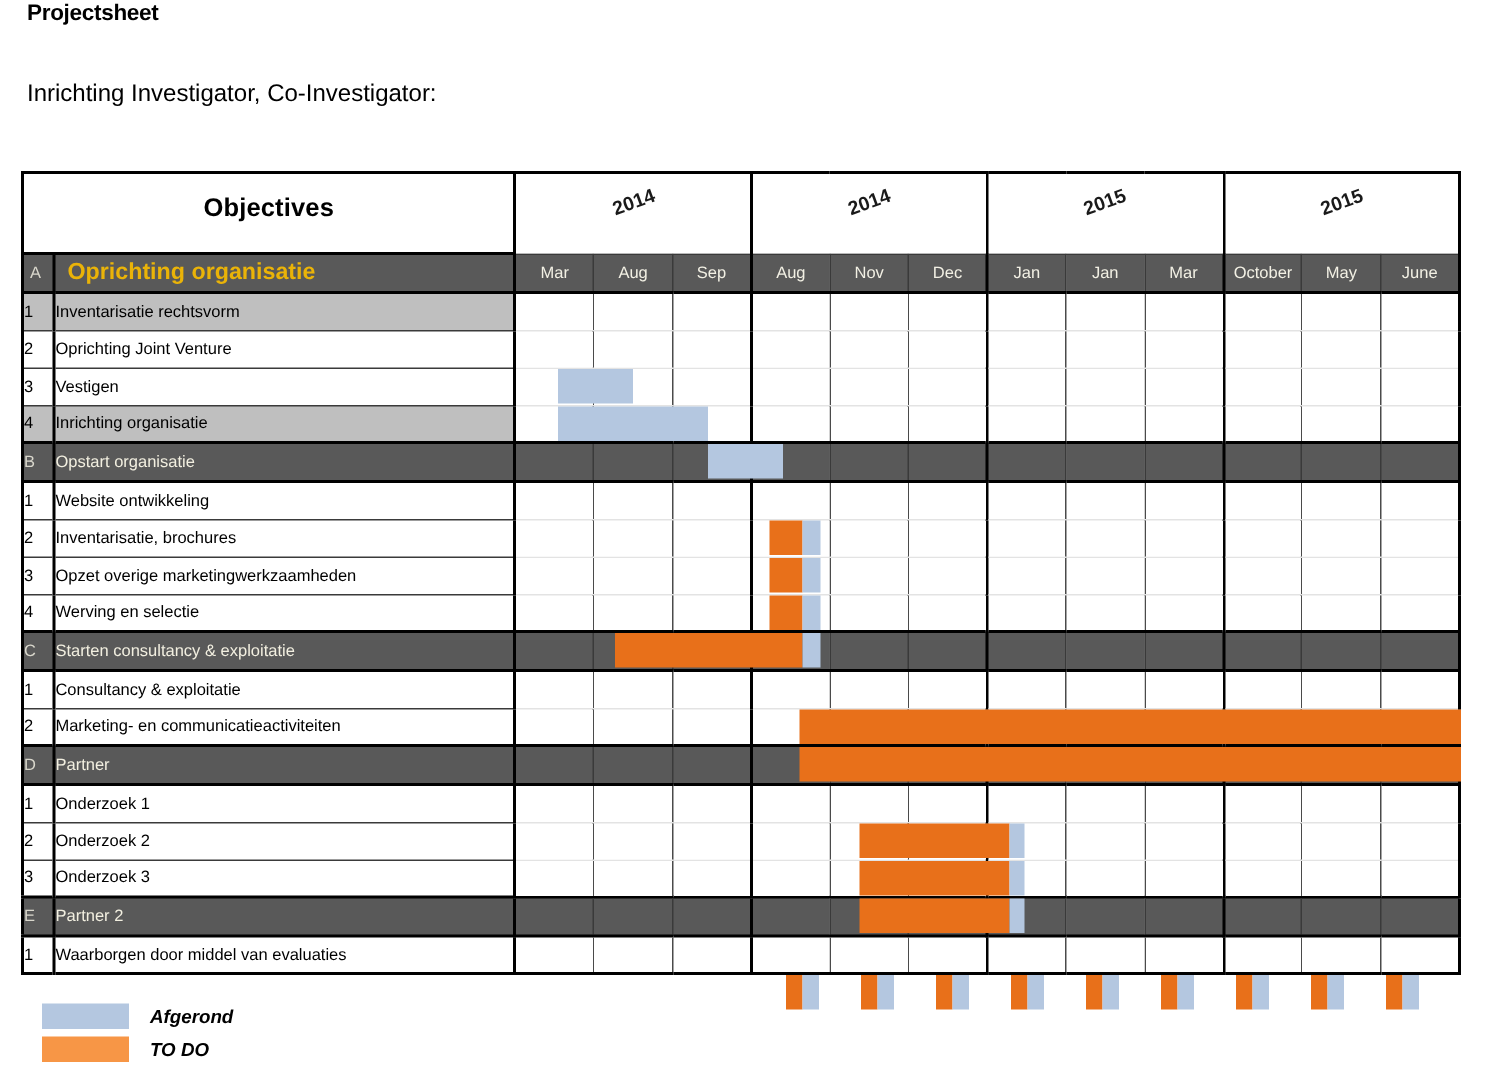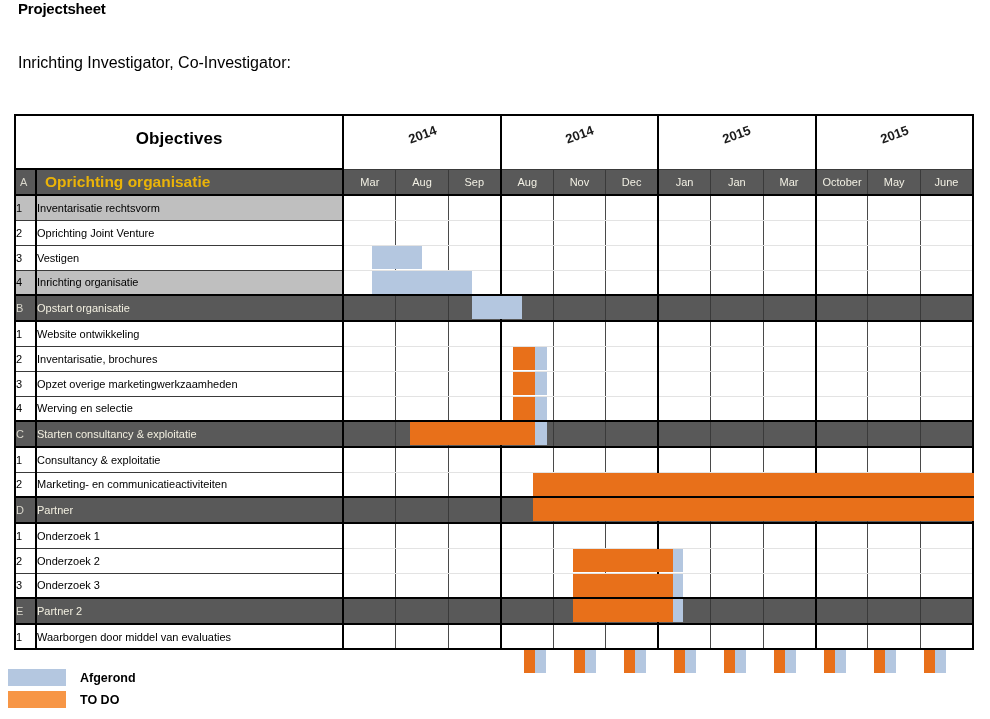--- a/index.html
+++ b/index.html
@@ -168,23 +168,24 @@
     width: 990px; height: 719px;
     pointer-events: none;
   }
   .bar {
     position: absolute;
   }
 
   
   #legend {
     position: absolute;
-    left: 8px;
+    left: 28px;
     top: 668px;
     font-size: 12px;
+    font-style: italic;
   }
   .legend-row {
     display: flex;
     align-items: center;
     height: 19px;
     margin-bottom: 3px;
   }
   .legend-swatch {
     width: 58px;
     height: 17px;

